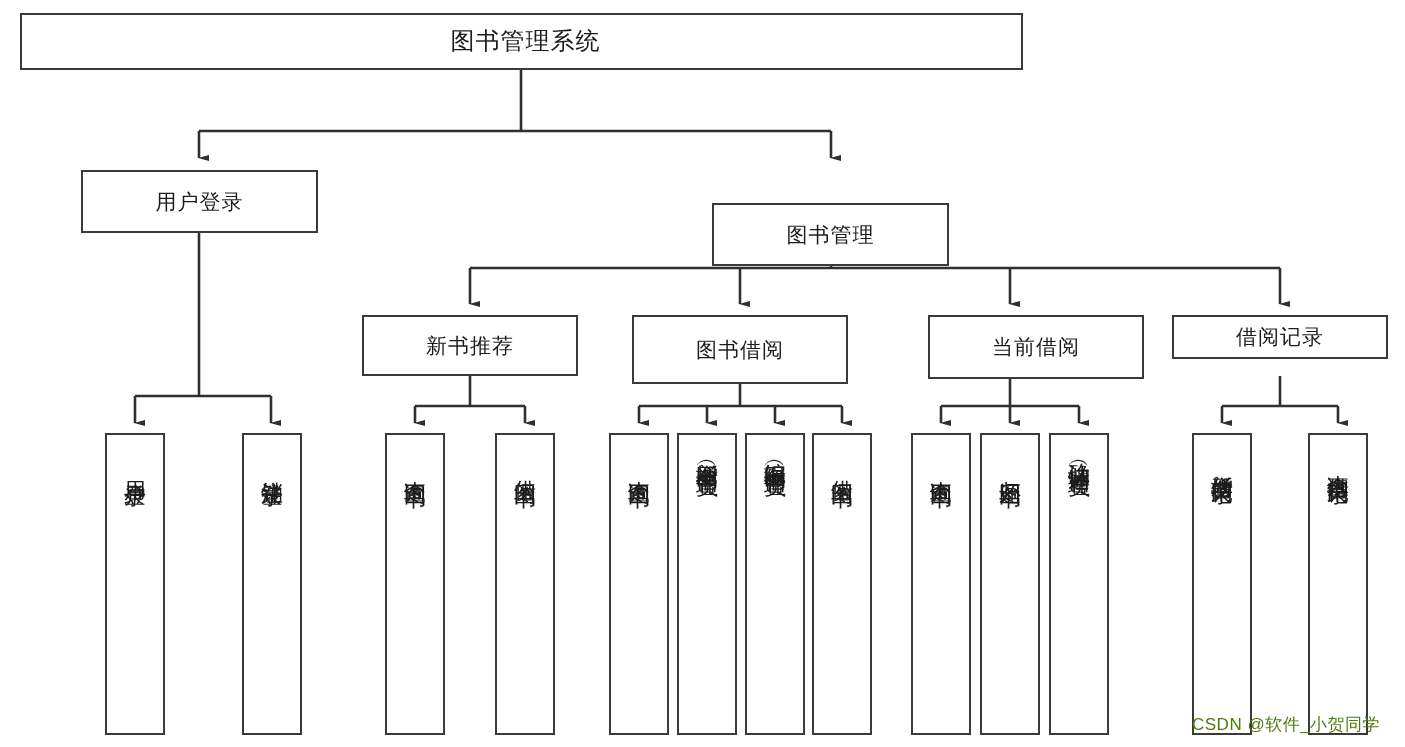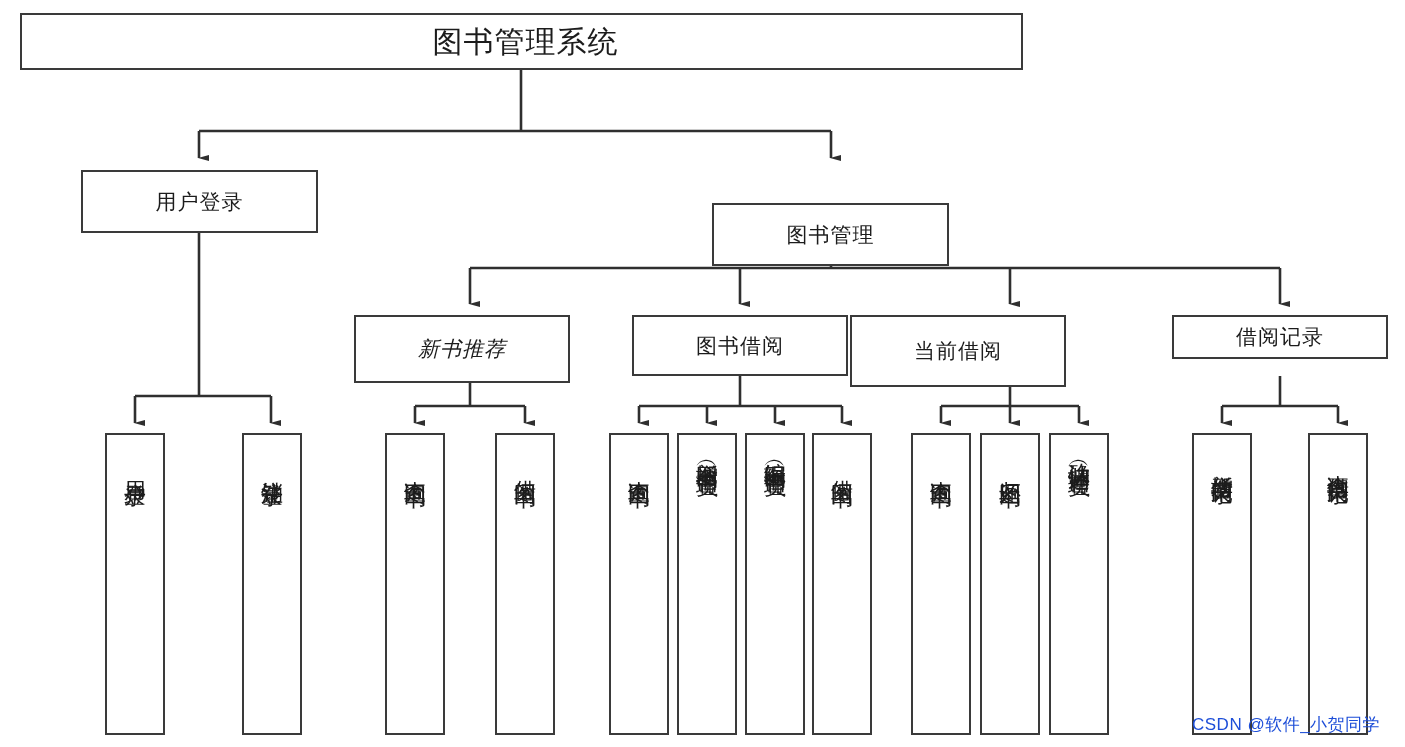--- a/index.html
+++ b/index.html
@@ -34,41 +34,41 @@
     align-items: center;
     justify-content: center;
     color: #1c1c1c;
   }
   .node.horiz {
     font-size: 21px;
     letter-spacing: 1px;
     line-height: 1.2;
   }
   .node.root {
-    font-size: 30px;
+    font-size: 24px;
     padding-left: 8px;
   }
   .node.leaf {
     align-items: flex-start;
     justify-content: center;
     padding-top: 28px;
   }
   .vtext {
     writing-mode: vertical-rl;
     text-orientation: upright;
     font-size: 22px;
     line-height: 1.18;
     letter-spacing: 2px;
     white-space: nowrap;
     color: #1c1c1c;
   }
   .watermark {
     position: absolute;
     font-size: 17px;
-    color: #1d4ed8;
+    color: #4d7c0f;
     white-space: nowrap;
     letter-spacing: 0.5px;
   }
 </style>
 </head>
 <body>
 
 <div id="canvas">
 
   <svg id="wires" viewBox="0 0 1405 747">
@@ -120,25 +120,25 @@
       <path d="M1338,406 L1338,423" marker-end="url(#arrow)"></path>
     </g>
   </svg>
 
   <div class="node horiz root" style="left:20px; top:13px; width:1003px; height:57px;">图书管理系统</div>
 
   <div class="node horiz" style="left:81px; top:170px; width:237px; height:63px;">用户登录</div>
 
   <div class="node horiz" style="left:712px; top:170px; width:237px; height:63px;margin-top:33px;">图书管理</div>
 
-  <div class="node horiz" style="left:354px; top:315px; width:216px; height:68px;font-style:italic;">新书推荐</div>
+  <div class="node horiz" style="left:362px; top:315px; width:216px; height:61px;">新书推荐</div>
 
-  <div class="node horiz" style="left:632px; top:315px; width:216px; height:61px;">图书借阅</div>
+  <div class="node horiz" style="left:632px; top:315px; width:216px; height:69px;">图书借阅</div>
 
-  <div class="node horiz" style="left:850px; top:315px; width:216px; height:72px;">当前借阅</div>
+  <div class="node horiz" style="left:928px; top:315px; width:216px; height:64px;">当前借阅</div>
 
   <div class="node horiz" style="left:1172px; top:315px; width:216px; height:44px;">借阅记录</div>
 
   <div class="node leaf" style="left:105px; top:433px; width:60px; height:302px;">
     <span class="vtext">用户登录</span>
   </div>
   <div class="node leaf" style="left:242px; top:433px; width:60px; height:302px;">
     <span class="vtext">注销登录</span>
   </div>
 

